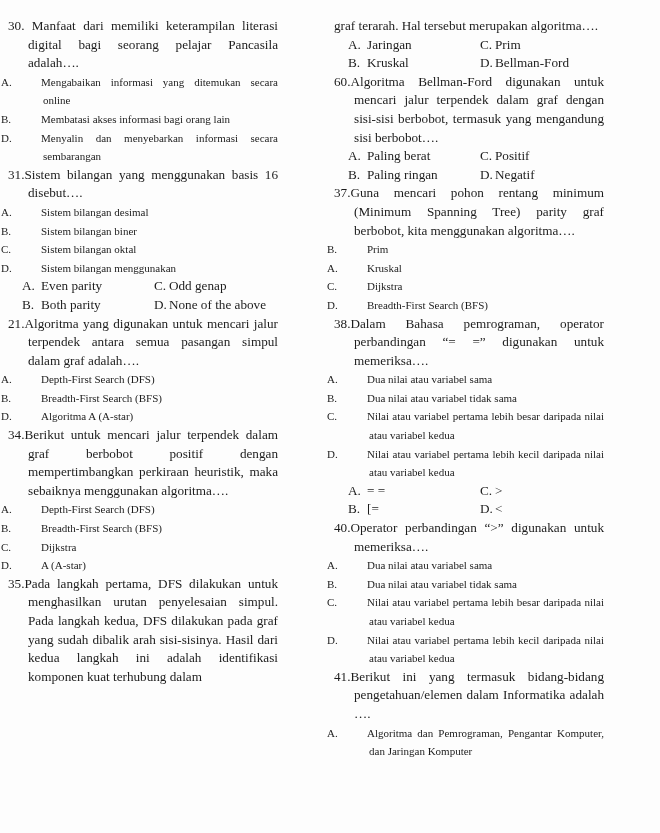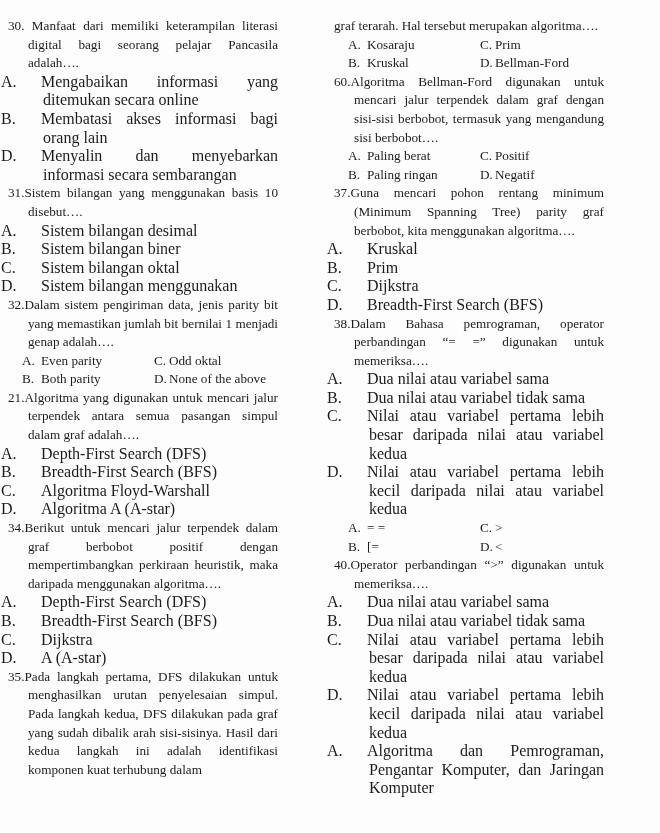--- a/index.html
+++ b/index.html
@@ -55,21 +55,21 @@
   .q-num {
     display: inline;
   }
   .opts {
     margin: 0;
     padding: 0;
     list-style: none;
   }
   .opt {
     display: block;
-    font-size: 16px;
+    font-size: 11px;
     line-height: 18.6px;
     padding-left: 35px;
     text-indent: -21px;
     text-align: justify;
     text-justify: inter-word;
     margin: 0;
   }
   .opt-letter {
     display: inline-block;
     width: 19px;
@@ -106,67 +106,65 @@
       <div class="q">
         <div class="q-stem"><span class="q-num">30.</span> <span>Manfaat dari memiliki keterampilan literasi digital bagi seorang pelajar Pancasila adalah….</span></div>
         <div class="opts">
           <div class="opt"><span class="opt-letter">A.</span><span>Mengabaikan informasi yang ditemukan secara online</span></div>
           <div class="opt"><span class="opt-letter">B.</span><span>Membatasi akses informasi bagi orang lain</span></div>
           <div class="opt"><span class="opt-letter">D.</span><span>Menyalin dan menyebarkan informasi secara sembarangan</span></div>
         </div>
       </div>
 
       <div class="q">
-        <div class="q-stem"><span class="q-num">31.</span><span>Sistem bilangan yang menggunakan basis 10 disebut….</span></div>
+        <div class="q-stem"><span class="q-num">31.</span><span>Sistem bilangan yang menggunakan basis 16 disebut….</span></div>
         <div class="opts">
           <div class="opt"><span class="opt-letter">A.</span><span>Sistem bilangan desimal</span></div>
           <div class="opt"><span class="opt-letter">B.</span><span>Sistem bilangan biner</span></div>
           <div class="opt"><span class="opt-letter">C.</span><span>Sistem bilangan oktal</span></div>
           <div class="opt"><span class="opt-letter">D.</span><span>Sistem bilangan menggunakan</span></div>
         </div>
       </div>
 
       <div class="q">
-        <div class="q-stem"><span class="q-num">32.</span><span>Dalam sistem pengiriman data, jenis parity bit yang memastikan jumlah bit bernilai 1 menjadi genap adalah….</span></div>
         <div class="opts-grid">
           <div class="opt-row">
             <span class="opt-cell first">
                 <span class="lt">A.</span>
                 <span>Even parity</span>
               </span>
             <span class="opt-cell tight">
                 <span class="lt">C.</span>
-                <span>Odd oktal</span>
+                <span>Odd genap</span>
               </span>
           </div>
           <div class="opt-row">
             <span class="opt-cell first">
                 <span class="lt">B.</span>
                 <span>Both parity</span>
               </span>
             <span class="opt-cell tight">
                 <span class="lt">D.</span>
                 <span>None of the above</span>
               </span>
           </div>
         </div>
       </div>
 
       <div class="q">
         <div class="q-stem"><span class="q-num">21.</span><span>Algoritma yang digunakan untuk mencari jalur terpendek antara semua pasangan simpul dalam graf adalah….</span></div>
         <div class="opts">
           <div class="opt"><span class="opt-letter">A.</span><span>Depth-First Search (DFS)</span></div>
           <div class="opt"><span class="opt-letter">B.</span><span>Breadth-First Search (BFS)</span></div>
-          <div class="opt"><span class="opt-letter">C.</span><span>Algoritma Floyd-Warshall</span></div>
           <div class="opt"><span class="opt-letter">D.</span><span>Algoritma A (A-star)</span></div>
         </div>
       </div>
 
       <div class="q">
-        <div class="q-stem"><span class="q-num">34.</span><span>Berikut untuk mencari jalur terpendek dalam graf berbobot positif dengan mempertimbangkan perkiraan heuristik, maka daripada menggunakan algoritma….</span></div>
+        <div class="q-stem"><span class="q-num">34.</span><span>Berikut untuk mencari jalur terpendek dalam graf berbobot positif dengan mempertimbangkan perkiraan heuristik, maka sebaiknya menggunakan algoritma….</span></div>
         <div class="opts">
           <div class="opt"><span class="opt-letter">A.</span><span>Depth-First Search (DFS)</span></div>
           <div class="opt"><span class="opt-letter">B.</span><span>Breadth-First Search (BFS)</span></div>
           <div class="opt"><span class="opt-letter">C.</span><span>Dijkstra</span></div>
           <div class="opt"><span class="opt-letter">D.</span><span>A (A-star)</span></div>
         </div>
       </div>
 
       <div class="q">
         <div class="q-stem"><span class="q-num">35.</span><span>Pada langkah pertama, DFS dilakukan untuk menghasilkan urutan penyelesaian simpul. Pada langkah kedua, DFS dilakukan pada graf yang sudah dibalik arah sisi-sisinya. Hasil dari kedua langkah ini adalah identifikasi komponen kuat terhubung dalam</span></div>
@@ -175,21 +173,21 @@
     </div>
 
     <div class="col right">
 
       <div class="q">
         <div class="q-stem"><span>graf terarah. Hal tersebut merupakan algoritma….</span></div>
         <div class="opts-grid">
           <div class="opt-row">
             <span class="opt-cell first">
                 <span class="lt">A.</span>
-                <span>Kosaraju</span>
+                <span>Jaringan</span>
               </span>
             <span class="opt-cell tight">
                 <span class="lt">C.</span>
                 <span>Prim</span>
               </span>
           </div>
           <div class="opt-row">
             <span class="opt-cell first">
                 <span class="lt">B.</span>
                 <span>Kruskal</span>
@@ -224,22 +222,22 @@
                 <span class="lt">D.</span>
                 <span>Negatif</span>
               </span>
           </div>
         </div>
       </div>
 
       <div class="q">
         <div class="q-stem"><span class="q-num">37.</span><span>Guna mencari pohon rentang minimum (Minimum Spanning Tree) parity graf berbobot, kita menggunakan algoritma….</span></div>
         <div class="opts">
+          <div class="opt"><span class="opt-letter">B.</span><span>Prim</span></div>
           <div class="opt"><span class="opt-letter">A.</span><span>Kruskal</span></div>
-          <div class="opt"><span class="opt-letter">B.</span><span>Prim</span></div>
           <div class="opt"><span class="opt-letter">C.</span><span>Dijkstra</span></div>
           <div class="opt"><span class="opt-letter">D.</span><span>Breadth-First Search (BFS)</span></div>
         </div>
       </div>
 
       <div class="q">
         <div class="q-stem"><span class="q-num">38.</span><span>Dalam Bahasa pemrograman, operator perbandingan “= =” digunakan untuk memeriksa….</span></div>
         <div class="opts">
           <div class="opt"><span class="opt-letter">A.</span><span>Dua nilai atau variabel sama</span></div>
           <div class="opt"><span class="opt-letter">B.</span><span>Dua nilai atau variabel tidak sama</span></div>
@@ -277,20 +275,21 @@
         <div class="q-stem"><span class="q-num">40.</span><span>Operator perbandingan “&gt;” digunakan untuk memeriksa….</span></div>
         <div class="opts">
           <div class="opt"><span class="opt-letter">A.</span><span>Dua nilai atau variabel sama</span></div>
           <div class="opt"><span class="opt-letter">B.</span><span>Dua nilai atau variabel tidak sama</span></div>
           <div class="opt"><span class="opt-letter">C.</span><span>Nilai atau variabel pertama lebih besar daripada nilai atau variabel kedua</span></div>
           <div class="opt"><span class="opt-letter">D.</span><span>Nilai atau variabel pertama lebih kecil daripada nilai atau variabel kedua</span></div>
         </div>
       </div>
 
       <div class="q">
+        <div class="q-stem"><span class="q-num">41.</span><span>Berikut ini yang termasuk bidang-bidang pengetahuan/elemen dalam Informatika adalah ….</span></div>
         <div class="opts">
           <div class="opt"><span class="opt-letter">A.</span><span>Algoritma dan Pemrograman, Pengantar Komputer, dan Jaringan Komputer</span></div>
         </div>
       </div>
 
     </div>
   </div>
 </div>
 
 </body></html>

